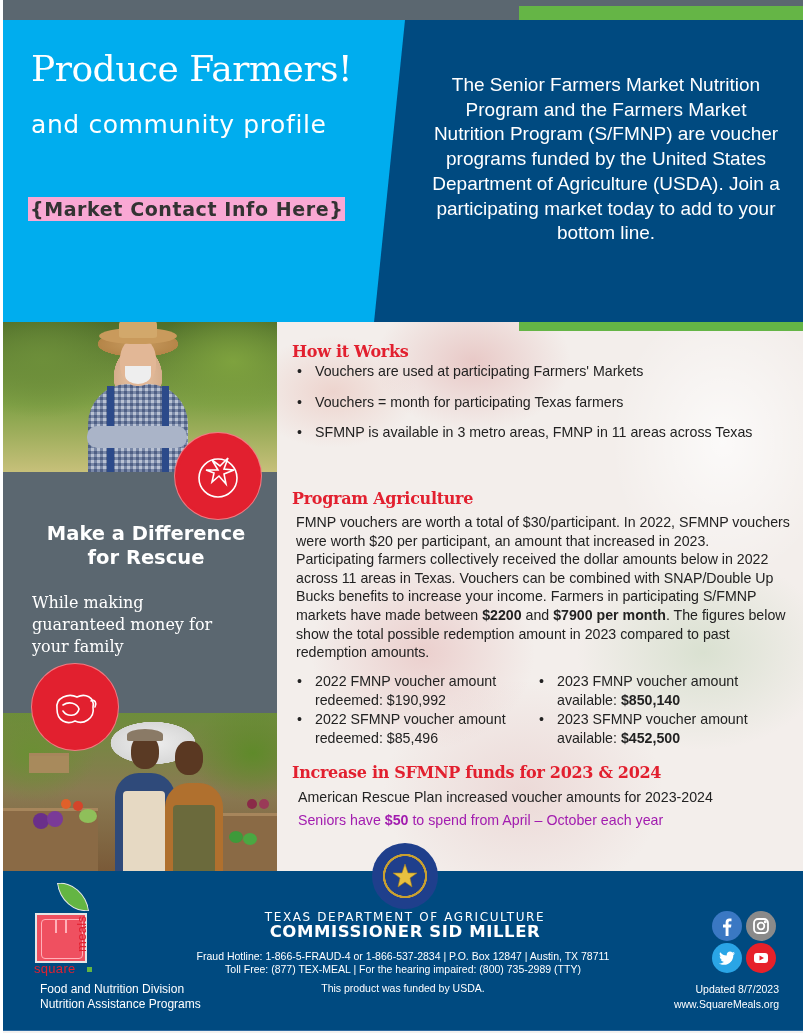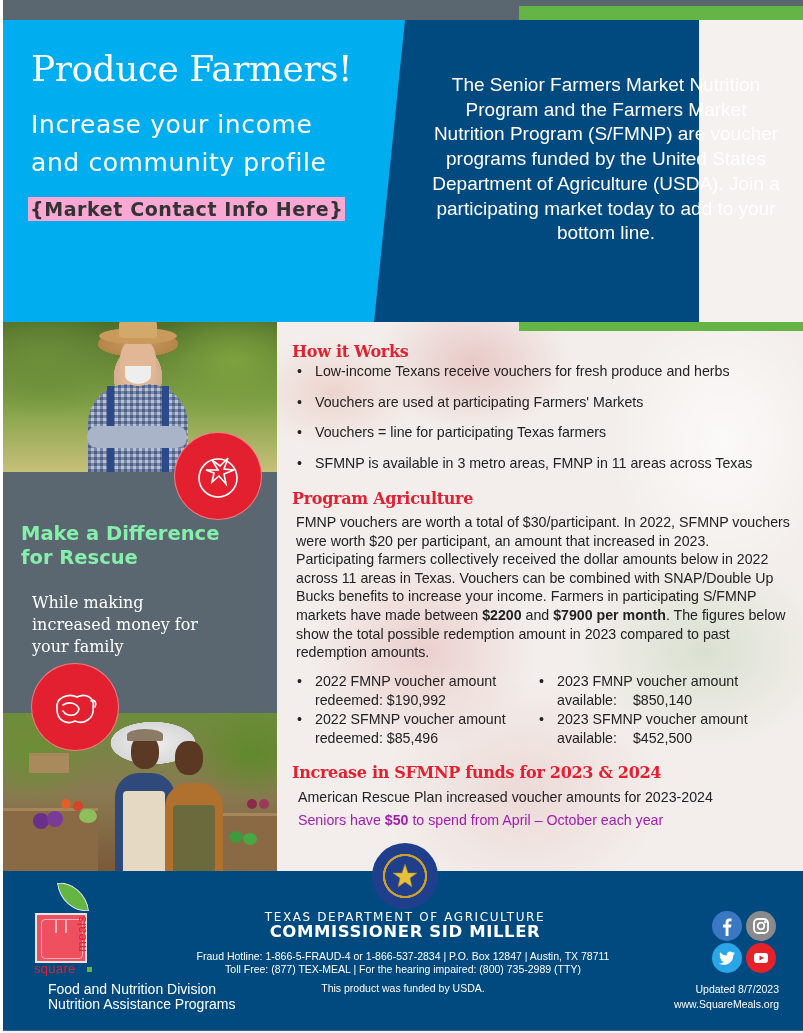--- a/index.html
+++ b/index.html
@@ -6,21 +6,21 @@
   html, body { width: 803px; height: 1033px; overflow: hidden; background: #ffffff; }
   body { position: relative; font-family: "Liberation Sans", sans-serif; }
 
   .page { position: absolute; left: 3px; top: 0; width: 800px; height: 1033px; overflow: hidden; background: #f4f1ef; }
 
   
   .topbar { position: absolute; left: 0; top: 0; width: 800px; height: 20px; background: #5b6770; }
   .topbar-green { position: absolute; left: 516px; top: 6px; width: 284px; height: 14px; background: #65b546; }
 
   
-  .hero { position: absolute; left: 0; top: 20px; width: 696px; height: 302px; background: #004a80; }
+  .hero { position: absolute; left: 0; top: 20px; width: 800px; height: 302px; background: #004a80; }
   .hero-left { position: absolute; left: 0; top: 0; width: 402px; height: 302px; background: #00adee;
     clip-path: polygon(0 0, 100% 0, 92.3% 100%, 0 100%); }
   .hero-title { position: absolute; left: 28px; top: 28px; color: #fff; font-family: "DejaVu Serif", serif; font-size: 36px; font-weight: normal; letter-spacing: -0.5px; }
   .hero-sub { position: absolute; left: 28px; top: 86px; width: 360px; color: #fff; font-family: "DejaVu Sans", sans-serif; font-size: 25px; line-height: 38px; letter-spacing: 0.6px; }
   .hero-contact { position: absolute; left: 25px; top: 177px; background: #f9a8d4; color: #333; font-family: "DejaVu Sans", sans-serif; font-weight: bold; font-size: 19px; padding: 1px 2px; letter-spacing: 0.6px; }
   .hero-desc { position: absolute; left: 428px; top: 53px; width: 350px; color: #fff; font-size: 19px; line-height: 24.7px; text-align: center; }
 
   
   .content-bg { position: absolute; left: 0; top: 322px; width: 800px; height: 549px;
     background:
@@ -55,21 +55,21 @@
   .farmer-hat { position: absolute; left: 96px; top: 6px; width: 78px; height: 16px; border-radius: 50%; background: #c99a5c; }
   .farmer-hat-top { position: absolute; left: 116px; top: -6px; width: 38px; height: 22px; border-radius: 40% 40% 10% 10%; background: #d2a86b; }
   .farmer-arms { position: absolute; left: 84px; top: 104px; width: 100px; height: 22px; border-radius: 10px; background: #aab4c8; }
 
   .badge { position: absolute; width: 80px; height: 80px; border-radius: 50%; background: #e2202f;
     box-shadow: 0 0 0 3px #e2202f, 0 0 0 4px #f27b83; display: flex; align-items: center; justify-content: center; }
   .badge svg { width: 56px; height: 56px; }
   .badge-tomato { left: 175px; top: 114px; }
   .badge-pepper { left: 32px; top: 345px; }
 
-  .left-heading { position: absolute; left: 18px; top: 200px; width: 250px; color: #86efac; font-family: "DejaVu Sans", sans-serif; font-weight: bold; font-size: 19.5px; line-height: 24px; }
+  .left-heading { position: absolute; left: 18px; top: 200px; width: 250px; color: #ffffff; font-family: "DejaVu Sans", sans-serif; font-weight: bold; font-size: 19.5px; line-height: 24px; text-align: center; }
   .left-sub { position: absolute; left: 29px; top: 270px; width: 240px; color: #fff; font-family: "DejaVu Serif", serif; font-size: 16px; line-height: 22px; }
 
   .photo-market { position: absolute; left: 0; top: 391px; width: 274px; height: 158px; overflow: hidden;
     background:
       radial-gradient(ellipse 60px 30px at 150px 30px, #eeeeee 0%, #d8d8d8 70%, transparent 71%),
       radial-gradient(ellipse 90px 70px at 30px 40px, #6b8f34 0%, transparent 70%),
       radial-gradient(ellipse 90px 70px at 250px 40px, #5f8a2a 0%, transparent 70%),
       linear-gradient(180deg, #6d8d3b 0%, #8a7a52 50%, #7a5a38 100%); }
   .crate { position: absolute; background: #8a6a45; border-top: 3px solid #a7865c; }
   .veg { position: absolute; border-radius: 50%; }
@@ -91,21 +91,21 @@
   .how-list { top: 41px; }
   .how-list li { height: 30.5px; line-height: 17px; }
 
   .stats-title { top: 167px; }
   .stats-para { position: absolute; left: 7px; top: 191px; width: 495px; color: #222; font-size: 14.2px; line-height: 18.6px; }
   .stats-para b { font-weight: bold; }
 
   .amounts { position: absolute; left: 6px; top: 350px; width: 495px; display: grid; grid-template-columns: 242px 250px; row-gap: 1px; }
   .amount-item { position: relative; padding-left: 20px; color: #222; font-size: 14.2px; line-height: 18.5px; }
   .amount-item::before { content: "•"; position: absolute; left: 2px; top: 0; }
-  .amount-item b { font-weight: normal; margin-left: 12px; }
+  .amount-item b { font-weight: bold; }
 
   .increase-title { top: 441px; }
   .increase-line1 { position: absolute; left: 9px; top: 467px; color: #222; font-size: 14.2px; }
   .increase-line2 { position: absolute; left: 9px; top: 490px; color: #a21caf; font-size: 14.2px; }
   .increase-line2 b { font-weight: bold; }
 
   
   .footer { position: absolute; left: 0; top: 871px; width: 800px; height: 160px; background: #004a80; border-bottom: 1px solid #2d6aa0; }
   .seal { position: absolute; left: 369px; top: 843px; width: 66px; height: 66px; border-radius: 50%;
     background: radial-gradient(circle at 50% 50%, #1f3f8c 0 42%, #c9a030 43% 47%, #1f3f8c 48% 80%, #c9a030 81% 100%);
@@ -114,21 +114,21 @@
 
   .logo-leaf { position: absolute; left: 56px; top: 881px; width: 28px; height: 32px; background: #64b543; border: 1px solid #eaeaea;
     border-radius: 0 100% 0 100%; transform: rotate(-8deg); }
   .logo-square { position: absolute; left: 32px; top: 913px; width: 52px; height: 50px; background: #ef5060; border: 2px solid #e6e6e6; }
   .logo-square::before { content: ""; position: absolute; left: 4px; top: 4px; width: 40px; height: 38px; border: 1.5px solid #ffb0b8; border-radius: 4px; }
   .logo-square::after { content: ""; position: absolute; left: 18px; top: 4px; width: 1.5px; height: 14px; background: #ffb0b8; box-shadow: 10px 0 0 #ffb0b8; }
   .logo-meals { position: absolute; left: 71px; top: 952px; transform: rotate(-90deg); transform-origin: left top; color: #e2202f; font-size: 13px; letter-spacing: 0.3px; }
   .logo-square-word { position: absolute; left: 31px; top: 961px; color: #e2202f; font-size: 13px; letter-spacing: 0.3px; }
   .logo-dot { position: absolute; left: 84px; top: 967px; width: 5px; height: 5px; background: #64b543; }
 
-  .division { position: absolute; left: 45px; top: 982px; color: #fff; font-size: 14px; line-height: 14.5px; }
+  .division { position: absolute; left: 37px; top: 982px; color: #fff; font-size: 12px; line-height: 14.5px; }
   .tda { position: absolute; left: 0; width: 800px; text-align: center; color: #fff; }
   .tda-dept { top: 910px; font-family: "DejaVu Sans", sans-serif; font-size: 12px; letter-spacing: 1.6px; left: 2px; }
   .tda-comm { top: 922px; font-family: "DejaVu Sans", sans-serif; font-weight: bold; font-size: 16.5px; letter-spacing: 0.6px; left: 2px; }
   .tda-line { font-size: 10.5px; left: 0; }
   .tda-l1 { top: 950px; }
   .tda-l2 { top: 963px; }
   .tda-l3 { top: 982px; }
   .tda-l4 { top: 996px; }
 
   .social { position: absolute; width: 30px; height: 30px; border-radius: 50%; display: flex; align-items: center; justify-content: center; }
@@ -145,21 +145,20 @@
 
 <div class="page">
 
   <div class="topbar"></div>
   <div class="topbar-green"></div>
 
   <div class="hero">
     <div class="hero-left"></div>
     <div class="hero-title">Produce Farmers!</div>
     <div class="hero-sub">
-      <div>Increase your income</div>
       <div>and community profile</div>
     </div>
     <div class="hero-contact">{Market Contact Info Here}</div>
     <div class="hero-desc">The Senior Farmers Market Nutrition Program and the Farmers Market Nutrition Program (S/FMNP) are voucher programs funded by the United States Department of Agriculture (USDA). Join a participating market today to add to your bottom line.</div>
   </div>
 
   <div class="content-bg"></div>
   <div class="green-strip"></div>
 
   <div class="left-col">
@@ -179,21 +178,21 @@
         <path d="M28 22 L22 12 L30 18 L38 10 L34 21 L44 22 L34 26 L36 36 L29 28 L22 34 L24 25 L16 22 Z"></path>
       </svg>
     </div>
 
     <div class="left-heading">
       <div>Make a Difference</div>
       <div>for Rescue</div>
     </div>
     <div class="left-sub">
       <div>While making</div>
-      <div>increased money for</div>
+      <div>guaranteed money for</div>
       <div>your family</div>
     </div>
 
     <div class="photo-market">
       <div class="crate" style="left:0;top:95px;width:95px;height:63px;"></div>
       <div class="crate" style="left:218px;top:100px;width:56px;height:58px;"></div>
       <div class="crate" style="left:26px;top:40px;width:40px;height:20px;background:#a88a5c;"></div>
       <div class="veg" style="left:30px;top:100px;width:16px;height:16px;background:#6a2f8a;"></div>
       <div class="veg" style="left:44px;top:98px;width:16px;height:16px;background:#7a3a98;"></div>
       <div class="veg" style="left:58px;top:86px;width:10px;height:10px;background:#e0602a;"></div>
@@ -217,23 +216,22 @@
         <path d="M10 30 C8 18 22 14 30 18 C38 14 48 18 46 28 C48 40 36 46 28 42 C20 46 10 42 10 30 Z"></path>
         <path d="M16 26 C22 22 30 24 32 30 C30 38 20 38 16 32"></path>
         <path d="M44 22 C48 20 50 24 48 28"></path>
       </svg>
     </div>
   </div>
 
   <div class="content">
     <div class="section-title how-title">How it Works</div>
     <ul class="bullets how-list">
-      <li>Low-income Texans receive vouchers for fresh produce and herbs</li>
       <li>Vouchers are used at participating Farmers' Markets</li>
-      <li>Vouchers = line for participating Texas farmers</li>
+      <li>Vouchers = month for participating Texas farmers</li>
       <li>SFMNP is available in 3 metro areas, FMNP in 11 areas across Texas</li>
     </ul>
 
     <div class="section-title stats-title">Program Agriculture</div>
     <p class="stats-para"><span>FMNP vouchers are worth a total of $30/participant. In 2022, SFMNP vouchers were worth $20 per participant, an amount that increased in 2023. Participating farmers collectively received the dollar amounts below in 2022 across 11 areas in Texas. Vouchers can be combined with SNAP/Double Up Bucks benefits to increase your income. Farmers in participating S/FMNP markets have made between </span><b>$2200</b><span> and </span><b>$7900 per month</b><span>. The figures below show the total possible redemption amount in 2023 compared to past redemption amounts.</span></p>
 
     <div class="amounts">
       <div class="amount-item"><span>2022 FMNP voucher amount redeemed: </span><span>$190,992</span></div>
       <div class="amount-item"><span>2023 FMNP voucher amount available: </span><b>$850,140</b></div>
       <div class="amount-item"><span>2022 SFMNP voucher amount redeemed: </span><span>$85,496</span></div>

